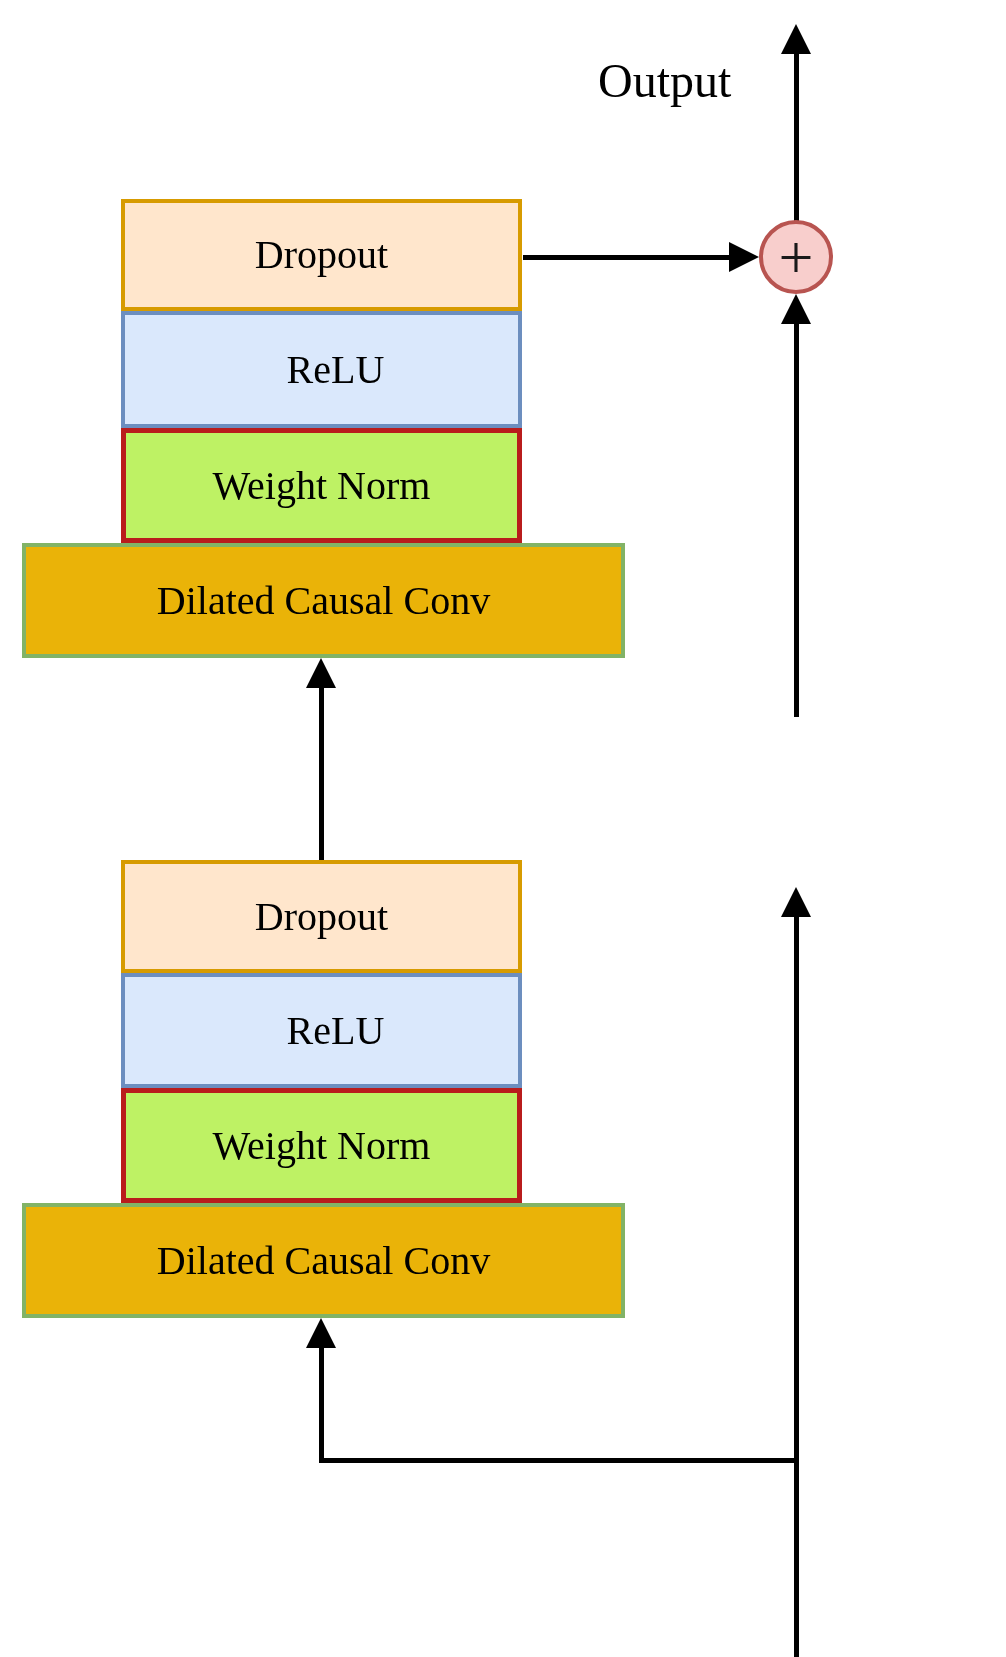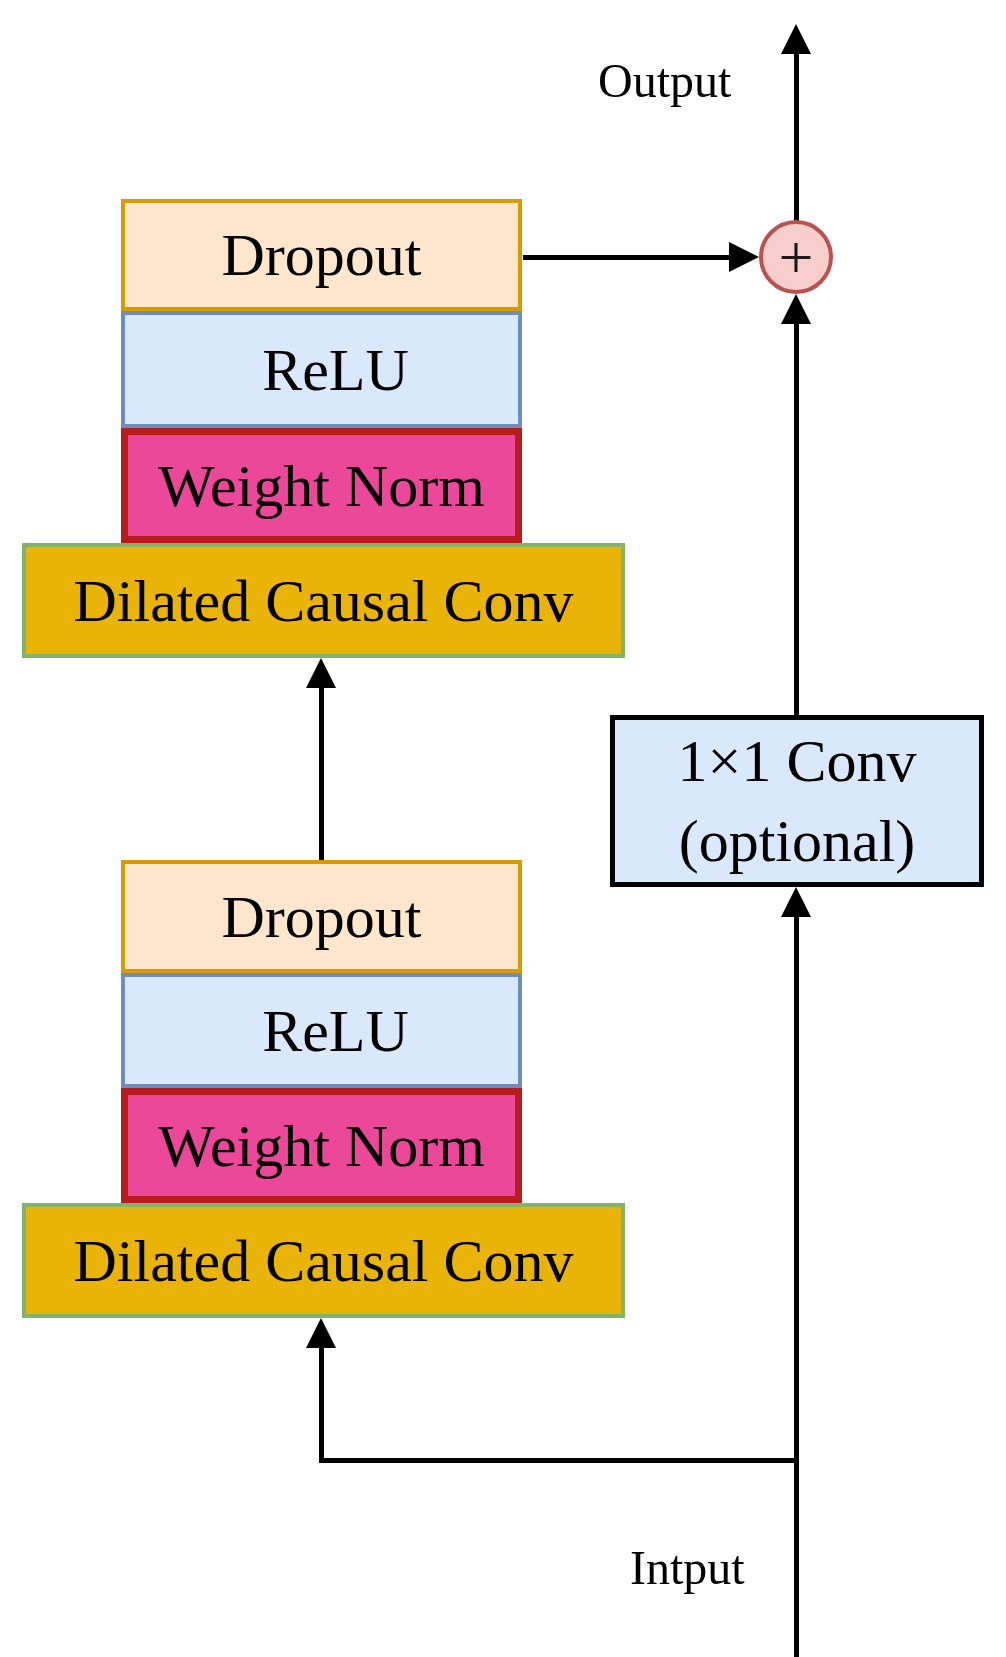--- a/index.html
+++ b/index.html
@@ -21,26 +21,26 @@
   }
   .ah-right {
     position: absolute; width: 0; height: 0;
     border-top: 15px solid transparent;
     border-bottom: 15px solid transparent;
     border-left: 30px solid #000000;
   }
   .box {
     position: absolute;
     display: flex; align-items: center; justify-content: center;
-    font-size: 60px; line-height: 1; color: #000000;
+    font-size: 40px; line-height: 1; color: #000000;
     white-space: nowrap;
   }
   .box-dropout     { background: #FFE6CC; border: 4px solid #D79B00; }
   .box-relu        { background: #DAE8FC; border: 4px solid #6C8EBF; padding-left: 28px; }
-  .box-weightnorm  { background: #ec4899; border: 7px solid #b91c1c; }
+  .box-weightnorm  { background: #bef264; border: 5px solid #b91c1c; }
   .box-dilated     { background: #eab308; border: 4px solid #82B366; }
   .box-conv1x1 {
     background: #DAE8FC; border: 5px solid #000000;
     flex-direction: column; line-height: 80px;
   }
   .sum-circle {
     position: absolute;
     left: 759px; top: 220px; width: 74px; height: 74px;
     background: #F8CECC; border: 4px solid #B85450;
     border-radius: 50%;
@@ -95,25 +95,20 @@
   <div class="box box-weightnorm" style="left:121px; top:1088px; width:401px; height:115px;">
     <span>Weight Norm</span>
   </div>
   <div class="box box-relu" style="left:121px; top:973px; width:401px; height:115px;">
     <span>ReLU</span>
   </div>
   <div class="box box-dropout" style="left:121px; top:860px; width:401px; height:113px;">
     <span>Dropout</span>
   </div>
 
-  <div class="box box-conv1x1" style="left:610px; top:715px; width:374px; height:172px;">
-    <span>1×1 Conv</span>
-    <span>(optional)</span>
-  </div>
 
   <div class="sum-circle">
     <span>+</span>
   </div>
 
   <div class="flow-label" style="left:598px; top:57px;">Output</div>
-  <div class="flow-label" style="left:630px; top:1544px;">Intput</div>
 
 </div>
 
 </body></html>

